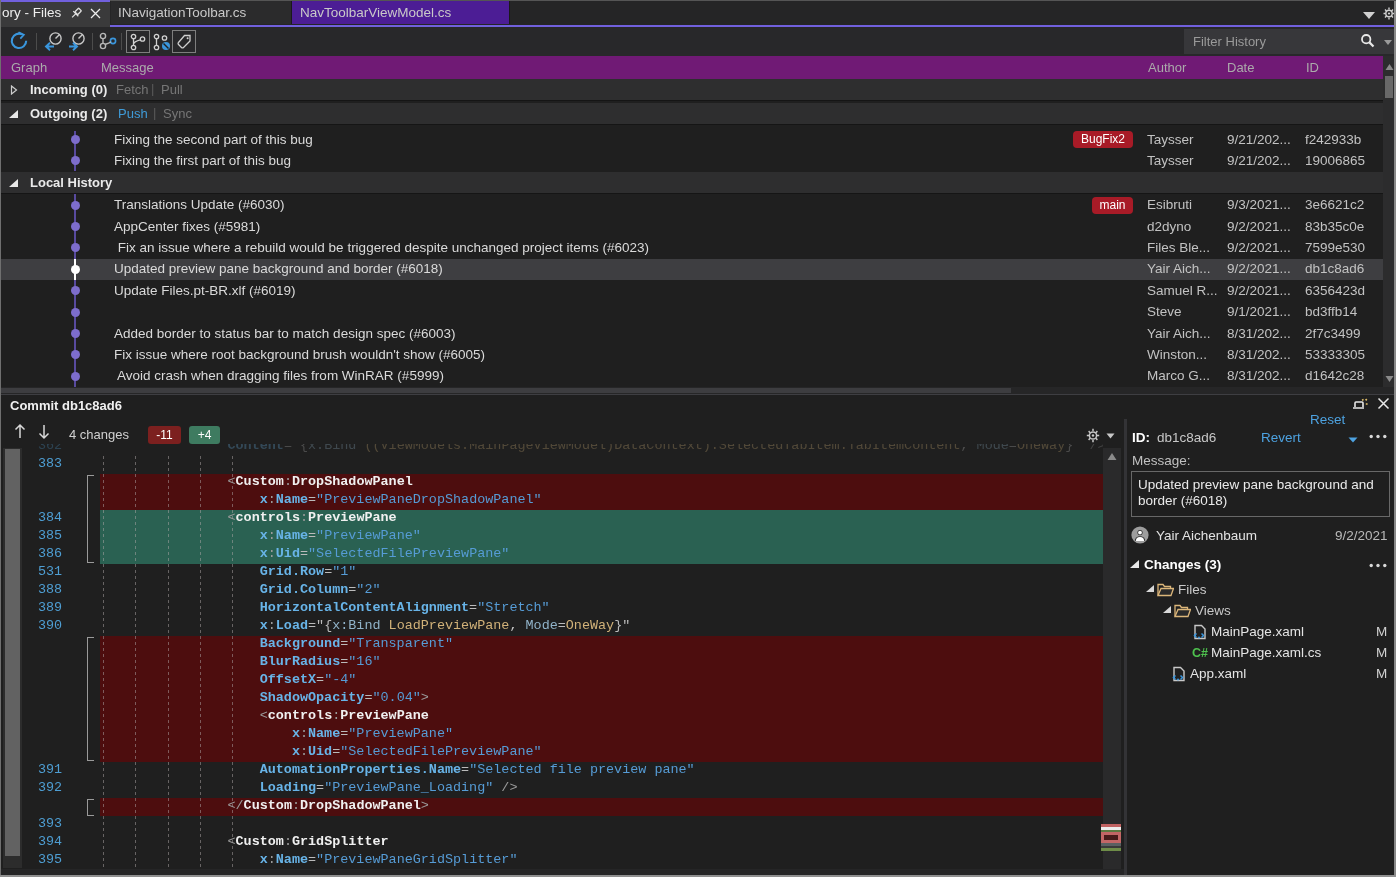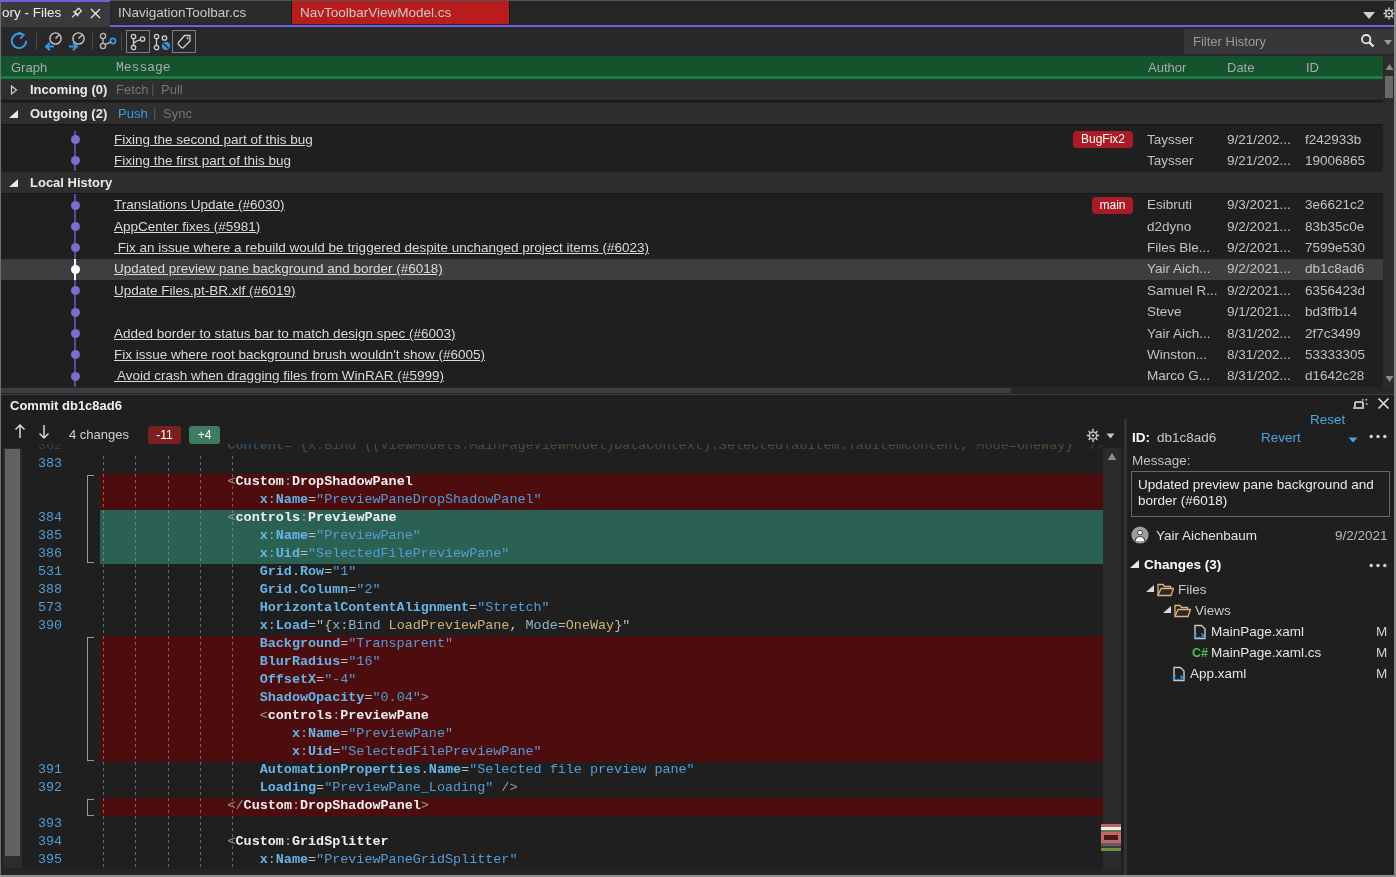--- a/index.html
+++ b/index.html
@@ -10,36 +10,36 @@
 #bL{left:0;top:0;width:1px;height:877px;background:#6f6f6f;z-index:60;}
 #bR{left:1394px;top:0;width:2px;height:877px;background:#888;z-index:60;}
 #bB{left:0;top:875px;width:1396px;height:2px;background:#909090;z-index:60;}
 #bT{left:110px;top:0;width:1286px;height:1px;background:#555;z-index:60;}
 
 #tabstrip{left:0;top:0;width:1396px;height:27px;background:#252526;}
 #purpleB{left:110px;top:24.5px;width:1286px;height:2.5px;background:#7160dd;}
 #tabActive{left:0;top:0;width:110px;height:27px;background:#3a3a3b;border-top:2.5px solid #7160dd;}
 .tabtxt{top:5px;font-size:13.5px;color:#efefef;}
 #tab2{left:111px;top:0;width:181px;height:24px;background:#2b2b2c;border-right:1px solid #1a1a1a;}
-#tab3{left:292px;top:0;width:218px;height:24px;background:#b91c1c;border-right:1px solid #1a1a1a;}
+#tab3{left:292px;top:0;width:218px;height:24px;background:#4c1d95;border-right:1px solid #1a1a1a;}
 .itabtxt{top:5px;font-size:13.5px;color:#c9c9c9;}
 
 #toolbar{left:1px;top:27px;width:1393px;height:29px;background:#28282a;}
 .tsep{top:33px;width:1px;height:17px;background:#4c4c4c;}
 .tbox{top:30px;width:24px;height:23px;border:1px solid #7e7e7e;}
 #filter{left:1184px;top:29px;width:210px;height:25px;background:#37373a;}
 #filter .ph{position:absolute;left:9px;top:5px;font-size:13px;color:#9a9a9a;}
 
-#thead{left:1px;top:56px;width:1382px;height:24px;background:#14532d;border-bottom:4px solid #15803d;}
+#thead{left:1px;top:56px;width:1382px;height:24px;background:#701a75;border-bottom:1px solid #15803d;}
 .hlbl{top:4px;font-size:13px;color:#ababab;}
 
 .sect{left:1px;width:1382px;height:22px;background:#2e2e2f;border-bottom:1px solid #151515;}
 .sectlbl{position:absolute;left:29px;top:3px;font-size:13px;font-weight:bold;color:#eaeaea;}
 .crow{left:1px;width:1382px;height:21px;}
-.cmsg{position:absolute;left:113px;top:2.5px;font-size:13.5px;color:#dadada;white-space:pre;text-decoration:underline;}
+.cmsg{position:absolute;left:113px;top:2.5px;font-size:13.5px;color:#dadada;white-space:pre;}
 .cauth{position:absolute;left:1146px;top:2.5px;font-size:13.5px;color:#c2c2c2;}
 .cdate{position:absolute;left:1226px;top:2.5px;font-size:13.5px;color:#c2c2c2;}
 .cid{position:absolute;left:1304px;top:2.5px;font-size:13.5px;color:#c2c2c2;}
 .badge{position:absolute;top:2px;height:17px;border-radius:4px;background:#a81b27;color:#fff;
   font-size:12px;line-height:17px;text-align:center;}
 
 #graphline1{left:74px;top:131px;width:2px;height:40px;background:#584a9e;}
 #graphline2{left:74px;top:194px;width:2px;height:193px;background:#584a9e;}
 .gdot{width:9px;height:9px;border-radius:50%;background:#7d6dcc;left:71px;}
 
@@ -165,21 +165,21 @@
   </div>
 <svg class="ab" style="left:1359px;top:33px" width="17" height="17" viewBox="0 0 17 17">
 <circle cx="7.2" cy="6.2" r="4.2" fill="none" stroke="#e8e8e8" stroke-width="1.8"></circle>
 <path d="M10.4 9.4 L14.5 13.5" stroke="#e8e8e8" stroke-width="2.2"></path>
   </svg>
 <svg class="ab" style="left:1383px;top:39px" width="10" height="7" viewBox="0 0 10 7">
 <path d="M1 1 L5 6 L9 1 Z" fill="#9a9a9a"></path>
   </svg>
 <div id="thead" class="ab">
 <div class="ab hlbl" style="left:10px;">Graph</div>
-<div class="ab hlbl" style="left:115px;font-family:Liberation Mono, monospace;">Message</div>
+<div class="ab hlbl" style="left:100px;">Message</div>
 <div class="ab hlbl" style="left:1147px;">Author</div>
 <div class="ab hlbl" style="left:1226px;">Date</div>
 <div class="ab hlbl" style="left:1305px;">ID</div>
   </div>
 <div class="ab sect" style="top:79px;">
 <svg class="ab" style="left:9px;top:6px" width="8" height="10" viewBox="0 0 8 10">
       <path d="M1.5 1 L6.5 5 L1.5 9 Z" fill="none" stroke="#cdcdcd" stroke-width="1.2"></path>
     </svg>
 <div class="sectlbl">Incoming (0)</div>
 <div class="ab" style="left:115px;top:3px;font-size:13px;color:#767676;">Fetch</div>
@@ -352,21 +352,21 @@
   </div>
 <div class="ab dline mono" style="top:564px;">
     <div class="lnum">531</div>
     <div class="code mono" style="left:237.7px;"><span class="at">Grid.Row</span><span class="eq">=</span><span class="va">"1"</span></div>
   </div>
 <div class="ab dline mono" style="top:582px;">
     <div class="lnum">388</div>
     <div class="code mono" style="left:237.7px;"><span class="at">Grid.Column</span><span class="eq">=</span><span class="va">"2"</span></div>
   </div>
 <div class="ab dline mono" style="top:600px;">
-    <div class="lnum">573</div>
+    <div class="lnum">389</div>
     <div class="code mono" style="left:237.7px;"><span class="at">HorizontalContentAlignment</span><span class="eq">=</span><span class="va">"Stretch"</span></div>
   </div>
 <div class="ab dline mono" style="top:618px;">
     <div class="lnum">390</div>
     <div class="code mono" style="left:237.7px;"><span class="at">x</span><span class="pu">:</span><span class="at">Load</span><span class="eq">=</span><span class="eq">"{</span><span class="bnd">x:Bind</span> <span class="tan">LoadPreviewPane</span>, <span class="bnd">Mode</span><span class="eq">=</span><span class="tan">OneWay</span><span class="eq">}"</span></div>
   </div>
 <div class="ab dline mono" style="top:636px;">
     <div class="red"></div>
     <div class="code mono" style="left:237.7px;"><span class="at">Background</span><span class="eq">=</span><span class="va">"Transparent"</span></div>
   </div>

